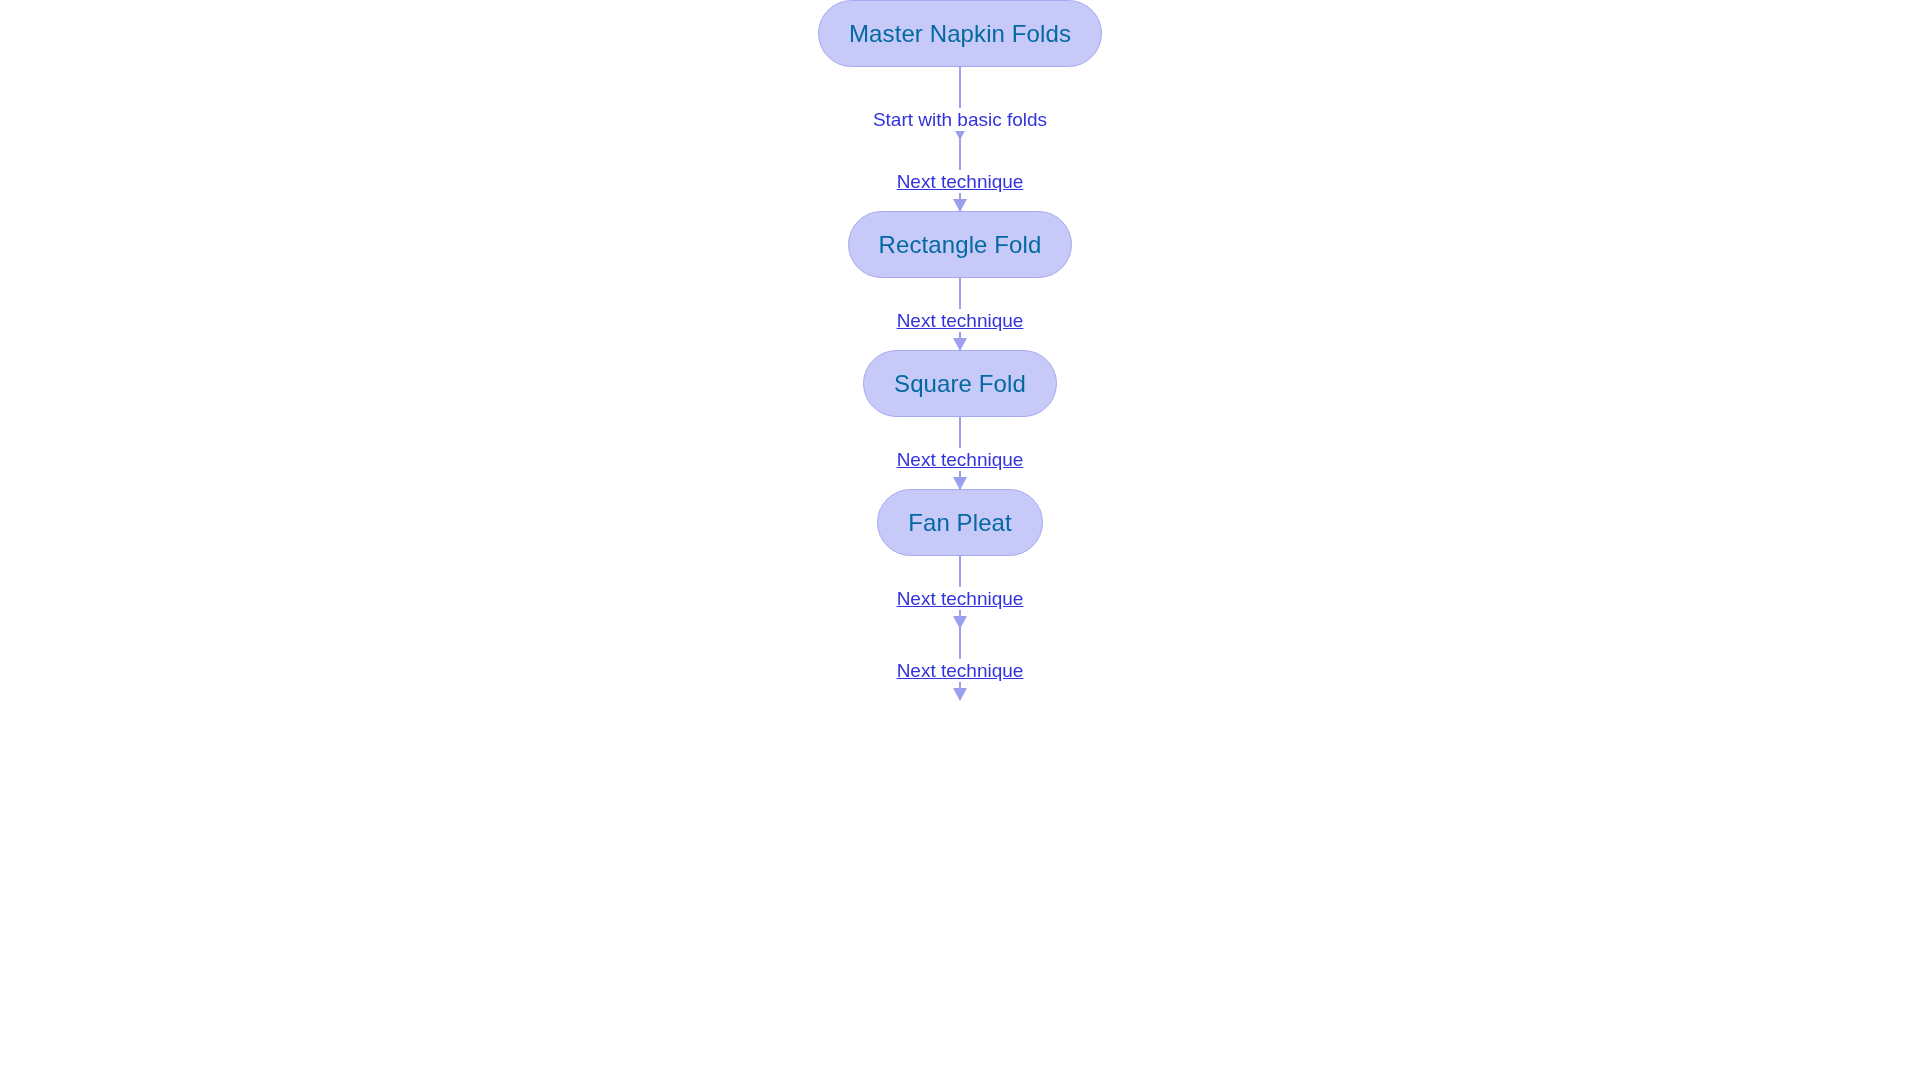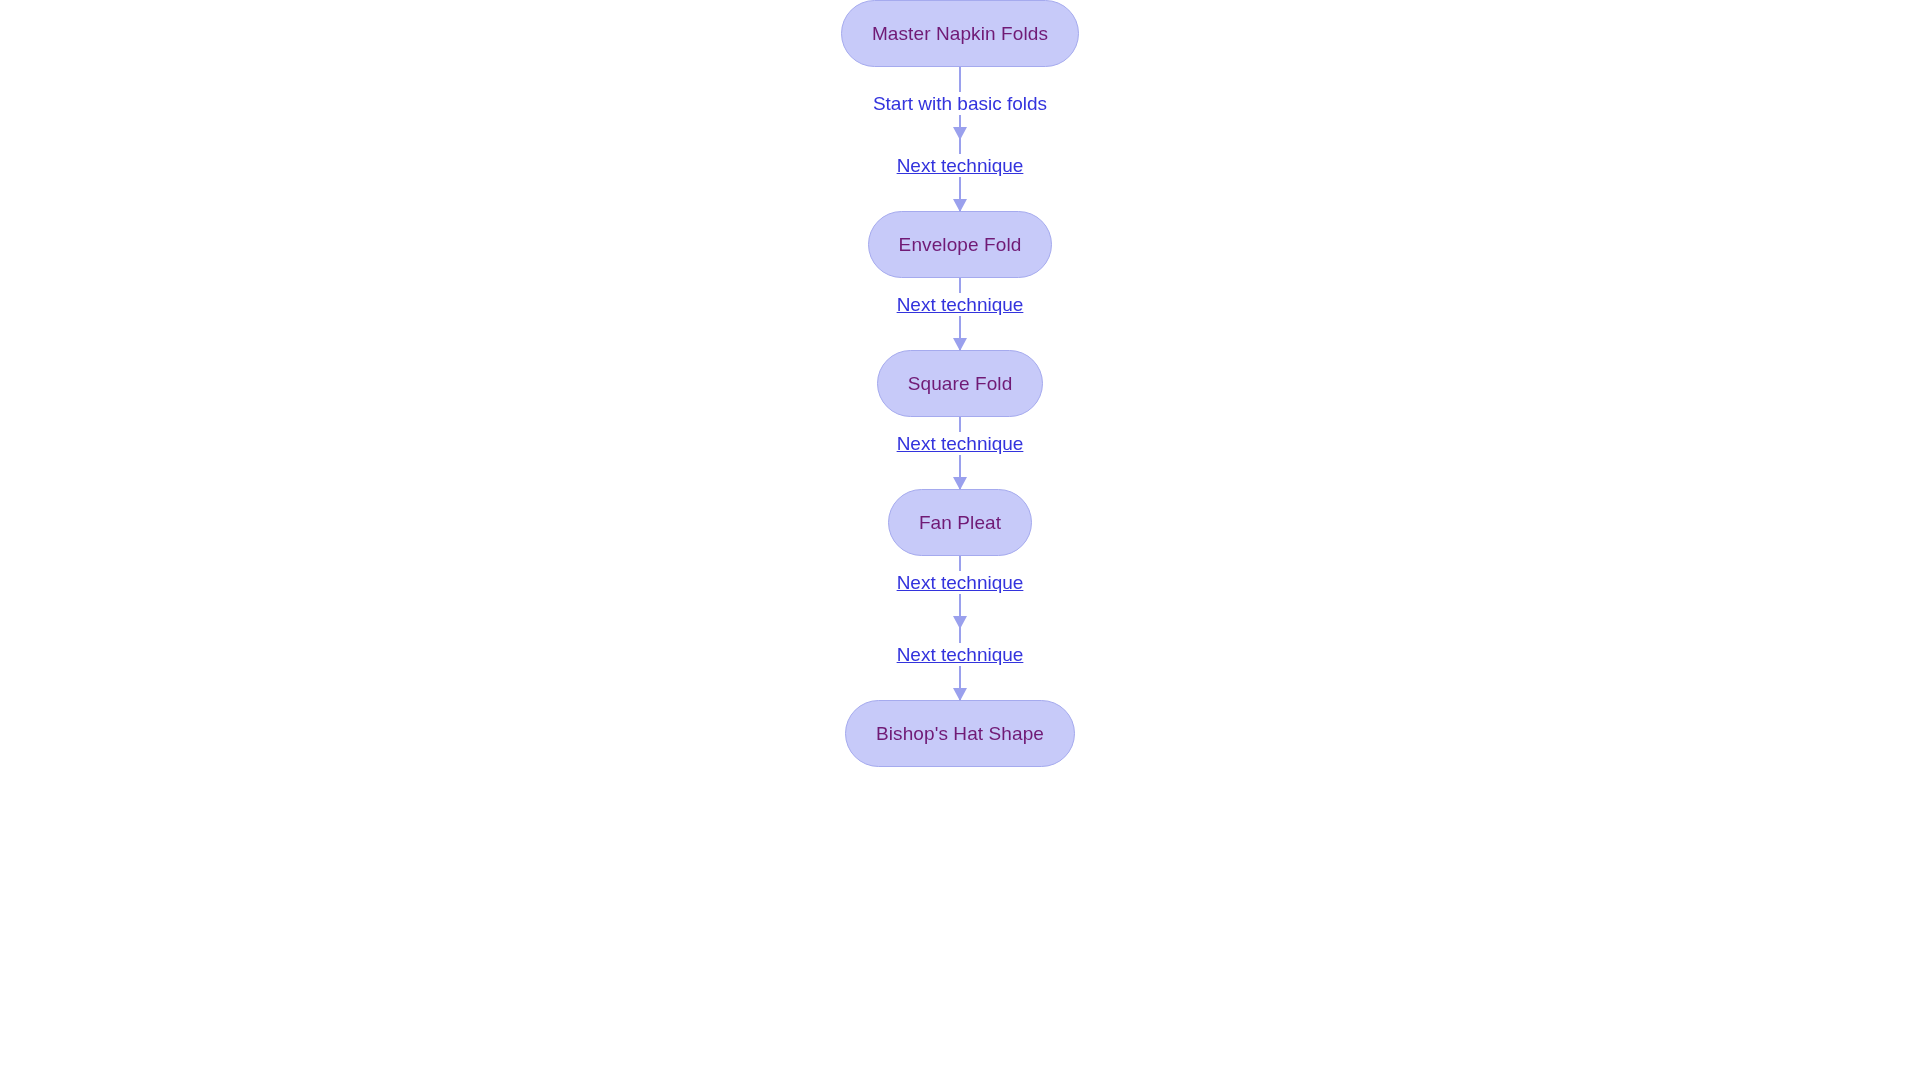--- a/index.html
+++ b/index.html
@@ -39,22 +39,22 @@
     border-radius: 999px;
     background: #c7caf9;
     border: 1.6px solid #a5aaee;
     display: flex;
     align-items: center;
     justify-content: center;
     flex: 0 0 auto;
     padding: 0 30px;
   }
   .node-label {
-    color: #701a75;
-    font-size: 19px;
+    color: #0369a1;
+    font-size: 24px;
     line-height: 1;
     white-space: nowrap;
     letter-spacing: 0.1px;
   }
 
   
   .edge {
     position: relative;
     width: 2px;
     flex: 0 0 auto;
@@ -84,20 +84,21 @@
   .edge-label {
     position: absolute;
     left: 50%;
     transform: translateX(-50%);
     white-space: nowrap;
     color: #3333dd;
     font-size: 19px;
     line-height: 1;
     background: #ffffff;
     padding: 2px 5px;
+    margin-top: 16px;
   }
 
   
   .edge-0 { height: 72px; }
   .edge-0 .edge-label { top: 25px; }
 
   .edge-n { height: 72px; }
   .edge-n .edge-label { top: 15px; text-decoration: underline; }
 </style>
 </head>
@@ -117,21 +118,21 @@
     </div>
 
 
     <div class="edge edge-n">
       <div class="edge-line"></div>
       <div class="edge-arrow"></div>
       <div class="edge-label">Next technique</div>
     </div>
 
     <div class="node">
-      <span class="node-label">Envelope Fold</span>
+      <span class="node-label">Rectangle Fold</span>
     </div>
 
     <div class="edge edge-n">
       <div class="edge-line"></div>
       <div class="edge-arrow"></div>
       <div class="edge-label">Next technique</div>
     </div>
 
     <div class="node">
       <span class="node-label">Square Fold</span>
@@ -153,18 +154,15 @@
       <div class="edge-label">Next technique</div>
     </div>
 
 
     <div class="edge edge-n">
       <div class="edge-line"></div>
       <div class="edge-arrow"></div>
       <div class="edge-label">Next technique</div>
     </div>
 
-    <div class="node">
-      <span class="node-label">Bishop's Hat Shape</span>
-    </div>
 
   </div>
 </div>
 
 </body></html>

